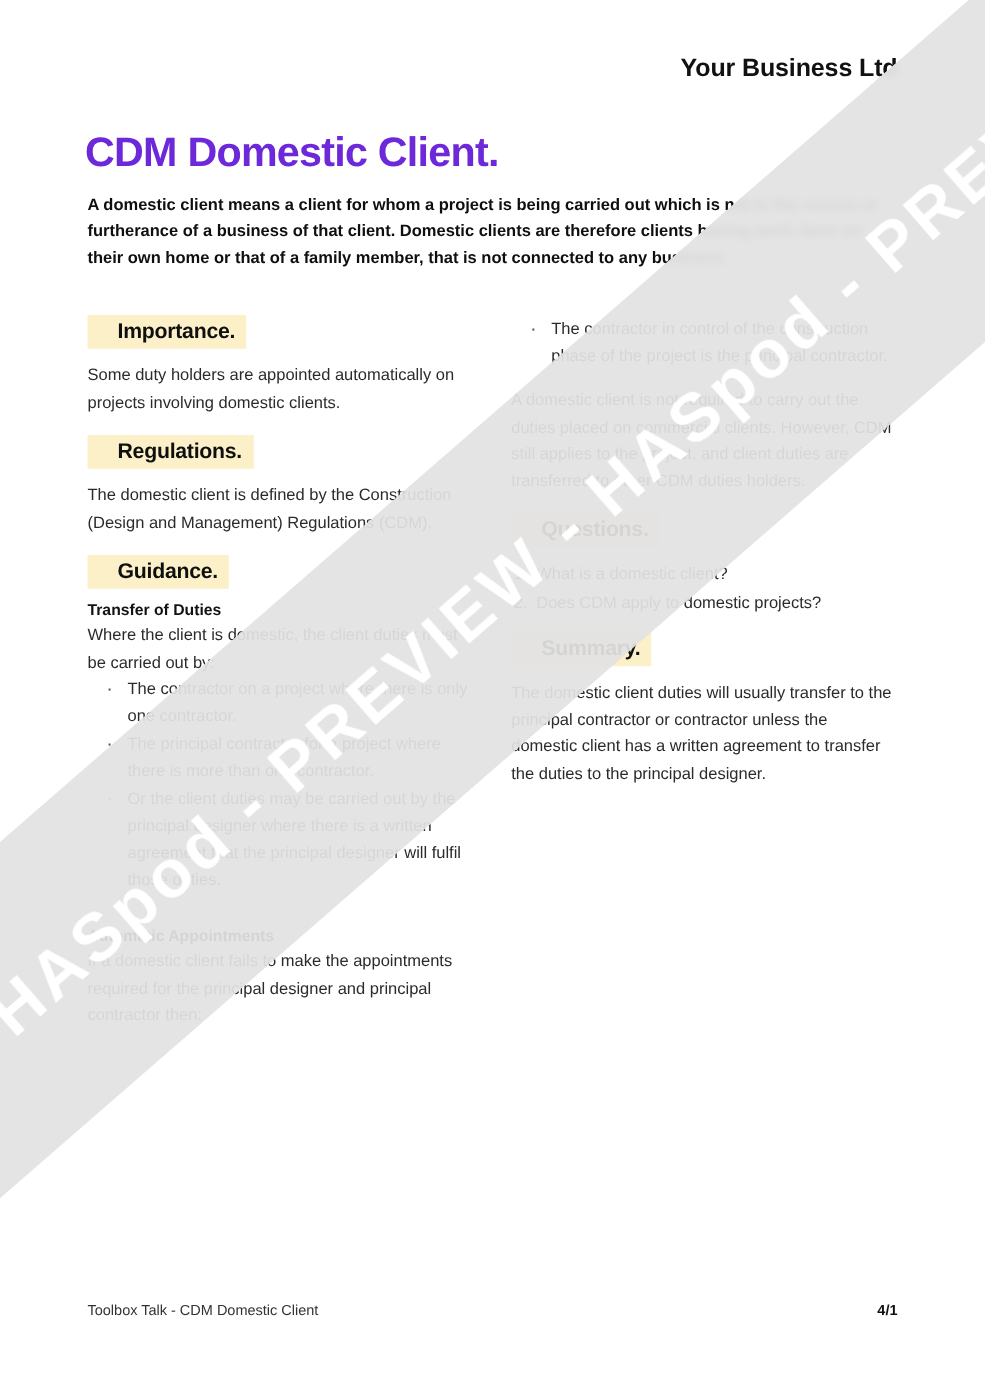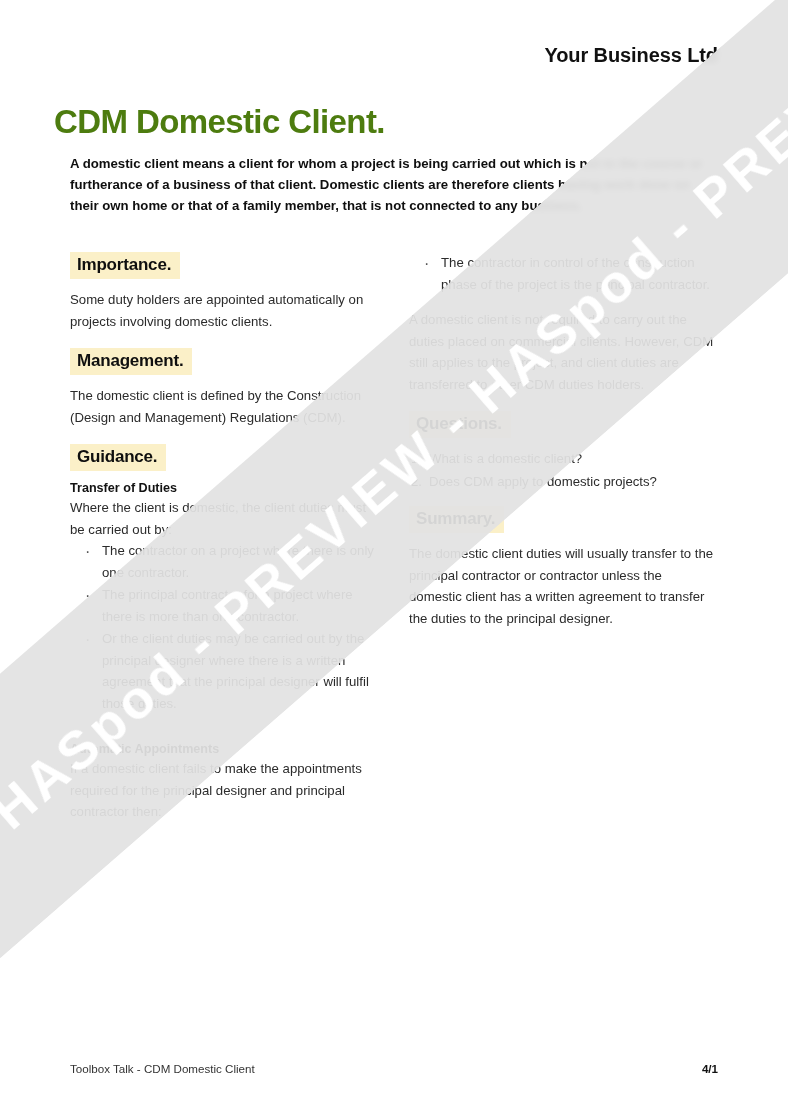--- a/index.html
+++ b/index.html
@@ -36,24 +36,24 @@
   .brand {
     font-size: 20px;
     font-weight: bold;
     color: #111111;
     letter-spacing: -0.1px;
   }
 
   .doc-title {
     position: absolute;
     top: 104px;
-    left: 54px;
+    left: 68px;
     font-size: 33px;
     font-weight: bold;
-    color: #4d7c0f;
+    color: #6d28d9;
     letter-spacing: -0.6px;
     line-height: 1.1;
   }
 
   .lede {
     position: absolute;
     top: 154px;
     left: 70px;
     width: 648px;
     font-size: 13.2px;
@@ -70,21 +70,21 @@
     display: flex;
     gap: 30px;
   }
   .col {
     width: 309px;
   }
 
   h2.section {
     display: inline-block;
     margin: 0 0 10px 0;
-    padding: 3px 9px 4px 7px;
+    padding: 3px 9px 4px 24px;
     background: #fbf0c8;
     font-size: 17px;
     font-weight: bold;
     color: #0f0f0f;
     letter-spacing: -0.2px;
   }
   .section-wrap { margin-bottom: 0; }
 
   h3.subsection {
     margin: 0 0 2px 0;
@@ -139,21 +139,20 @@
   .footer {
     position: absolute;
     left: 70px;
     right: 70px;
     top: 1042px;
     display: flex;
     justify-content: space-between;
     align-items: center;
     font-size: 11.6px;
     color: #333333;
-    margin-top: 20px;
   }
   .footer .pageno {
     font-weight: bold;
     color: #111111;
   }
 
   
   .wm-layer {
     position: absolute;
     inset: 0;
@@ -202,21 +201,21 @@
     <div class="columns">
 
       <div class="col">
 
         <div class="section-wrap">
           <h2 class="section">Importance.</h2>
           <p class="body">Some duty holders are appointed automatically on projects involving domestic clients.</p>
         </div>
 
         <div class="section-wrap">
-          <h2 class="section">Management.</h2>
+          <h2 class="section">Regulations.</h2>
           <p class="body">The domestic client is defined by the Construction (Design and Management) Regulations (CDM).</p>
         </div>
 
         <div class="section-wrap">
           <h2 class="section">Guidance.</h2>
 
           <h3 class="subsection">Transfer of Duties</h3>
           <p class="body nogap">Where the client is domestic, the client duties must be carried out by:</p>
           <ul class="bullets">
             <li>The contractor on a project where there is only one contractor.</li>

